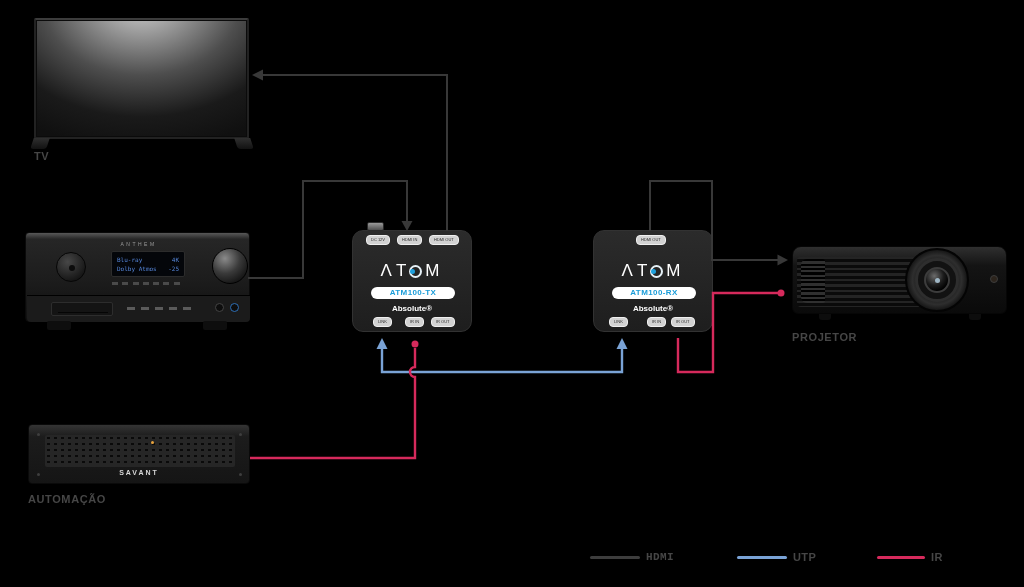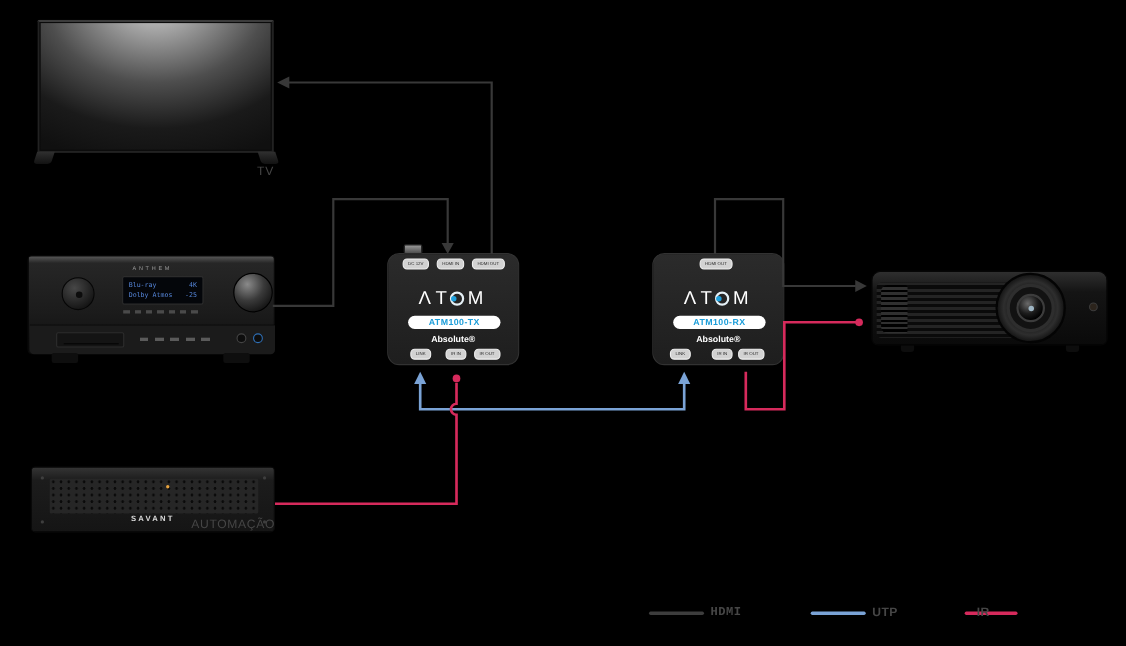--- a/index.html
+++ b/index.html
@@ -1,21 +1,21 @@
 <!DOCTYPE html>
 <html><head>
 <meta charset="utf-8">
 <style>
   html,body{margin:0;padding:0;background:#000;}
   .stage{position:relative;width:1024px;height:587px;background:#000;overflow:hidden;
          font-family:"Liberation Sans",sans-serif;}
   .stage *{box-sizing:border-box;position:absolute;}
 
   
-  .dev-label{font-size:11px;font-weight:400;letter-spacing:.6px;color:#464646;text-align:right;}
+  .dev-label{font-size:11px;font-weight:700;letter-spacing:.6px;color:#464646;text-align:left;}
 
   
   .tv{left:34px;top:18px;width:215px;height:121px;background:#0b0b0b;
       border:2px solid #222;border-top-color:#3c3c3c;border-radius:2px;}
   .tv-screen{left:1px;top:1px;right:1px;bottom:1px;
       background:radial-gradient(ellipse 95% 130% at 50% -18%,#d6d6d6 0%,#9a9a9a 22%,#4e4e4e 50%,#1a1a1a 78%,#101010 100%);}
   .tv-foot{width:16px;height:11px;background:linear-gradient(180deg,#2f2f2f,#121212);
       border-radius:0 0 3px 3px;top:120px;}
   .tv-foot-l{left:32px;transform:skewX(-18deg);}
   .tv-foot-r{left:236px;transform:skewX(18deg);}
@@ -74,21 +74,21 @@
 
   
   .sav{left:28px;top:424px;width:222px;height:60px;background:linear-gradient(180deg,#343434,#1c1c1c 20%,#151515);
       border:1px solid #0a0a0a;border-radius:4px;}
   .sav-grille{left:16px;top:10px;width:190px;height:32px;border-radius:2px;background-color:#262626;
       background-image:radial-gradient(circle,#0a0a0a 1.2px,transparent 1.4px);background-size:7px 6px;}
   .sav-led{left:122px;top:16px;width:3px;height:3px;border-radius:50%;background:#e8a33d;}
   .sav-brand{left:0;top:44px;width:100%;text-align:center;font-size:7px;font-weight:bold;
       letter-spacing:2px;color:#d8d8d8;}
   .sav-screw{width:3px;height:3px;border-radius:50%;background:#3e3e3e;}
-  .lbl-sav{left:28px;top:471px;width:222px;}
+  .lbl-sav{left:28px;top:493px;width:222px;}
 
   
   .prj{left:792px;top:246px;width:215px;height:68px;border-radius:9px 9px 6px 6px;
       background:linear-gradient(180deg,#2f2f2f 0%,#141414 28%,#0a0a0a 100%);border:1px solid #060606;}
   .prj-ribs{left:4px;top:10px;width:150px;height:50px;
       background:repeating-linear-gradient(180deg,#242424 0 2.5px,#0a0a0a 2.5px 5.5px);border-radius:4px;}
   .prj-vent{left:8px;top:12px;width:24px;height:44px;border-radius:6px 2px 2px 6px;
       background:repeating-linear-gradient(180deg,#000 0 2px,#303030 2px 4.5px);}
   .prj-lens{left:112px;top:1px;width:64px;height:64px;border-radius:50%;
       background:radial-gradient(circle,#181818 38%,#2e2e2e 58%,#0c0c0c 76%);border:2px solid #040404;}
@@ -109,21 +109,21 @@
   .arr-utp{fill:#7aa3d6;stroke:none;}
   .wire-ir{stroke:#d62a5c;stroke-width:2.4;fill:none;}
   .dot-ir{fill:#d62a5c;stroke:none;}
 
   
   .legend-line{top:556px;height:3px;border-radius:2px;}
   .leg-hdmi-line{left:590px;width:50px;background:#3d3d3d;}
   .leg-utp-line{left:737px;width:50px;background:#7aa3d6;}
   .leg-ir-line{left:877px;width:48px;background:#d62a5c;}
   .legend-text{top:551px;font-size:11px;font-weight:600;color:#464646;letter-spacing:.4px;}
-  .leg-hdmi-text{left:646px;font-family:Liberation Mono, monospace;} .leg-utp-text{left:793px;} .leg-ir-text{left:888px;}
+  .leg-hdmi-text{left:646px;font-family:Liberation Mono, monospace;} .leg-utp-text{left:793px;} .leg-ir-text{left:931px;}
 </style>
 </head>
 <body>
 
 <div class="stage">
 
   <div class="tv">
     <div class="tv-screen"></div>
   </div>
   <div class="tv-foot tv-foot-l" style="top:138px;"></div>
@@ -212,20 +212,21 @@
     <div class="prj-vent"></div>
     <div class="prj-lens">
       <div class="prj-lens-mid"></div>
       <div class="prj-lens-glass"></div>
       <div class="prj-lens-dot"></div>
     </div>
     <div class="prj-ir"></div>
     <div class="prj-foot prj-foot-l"></div>
     <div class="prj-foot prj-foot-r"></div>
   </div>
+  <div class="dev-label lbl-prj">PROJETOR</div>
 
   <svg class="wires" width="1024" height="587" viewBox="0 0 1024 587">
 
     <path class="wire-hdmi" d="M447 231 V75 H262"></path>
     <polygon class="arr-hdmi" points="252,75 263,69.5 263,80.5"></polygon>
 
     <path class="wire-hdmi" d="M248 278 H303 V181 H407 V221"></path>
     <polygon class="arr-hdmi" points="407,231 401.5,221 412.5,221"></polygon>
 
     <path class="wire-hdmi" d="M650 231 V181 H712 V260 H778"></path>

